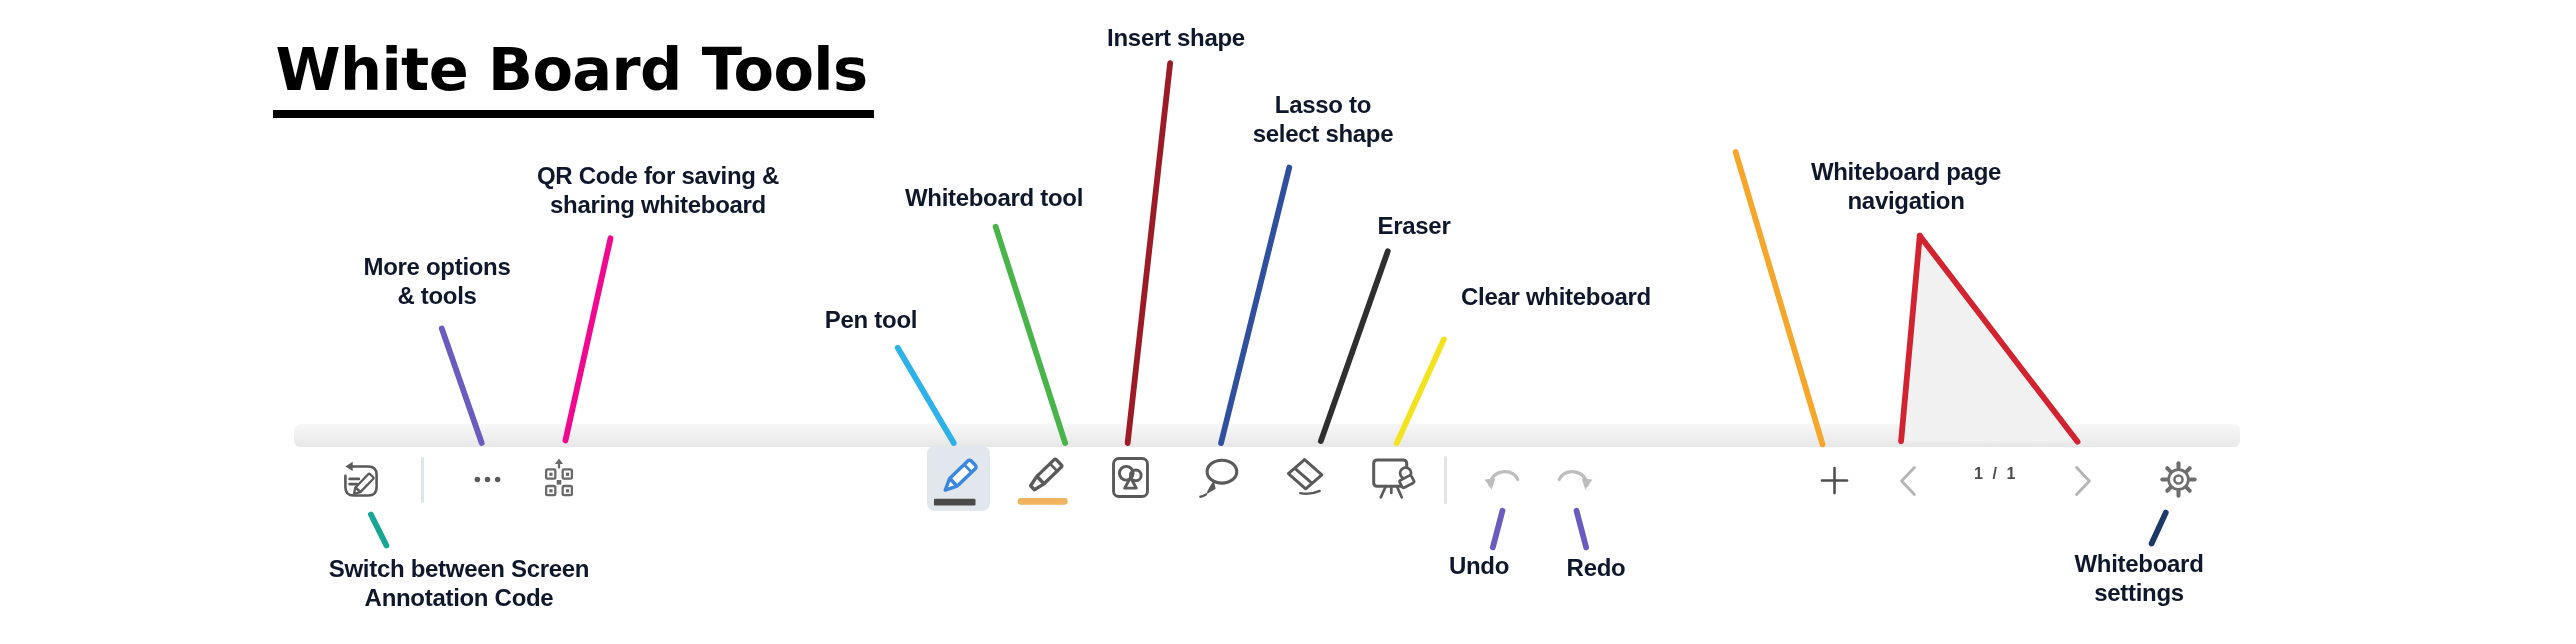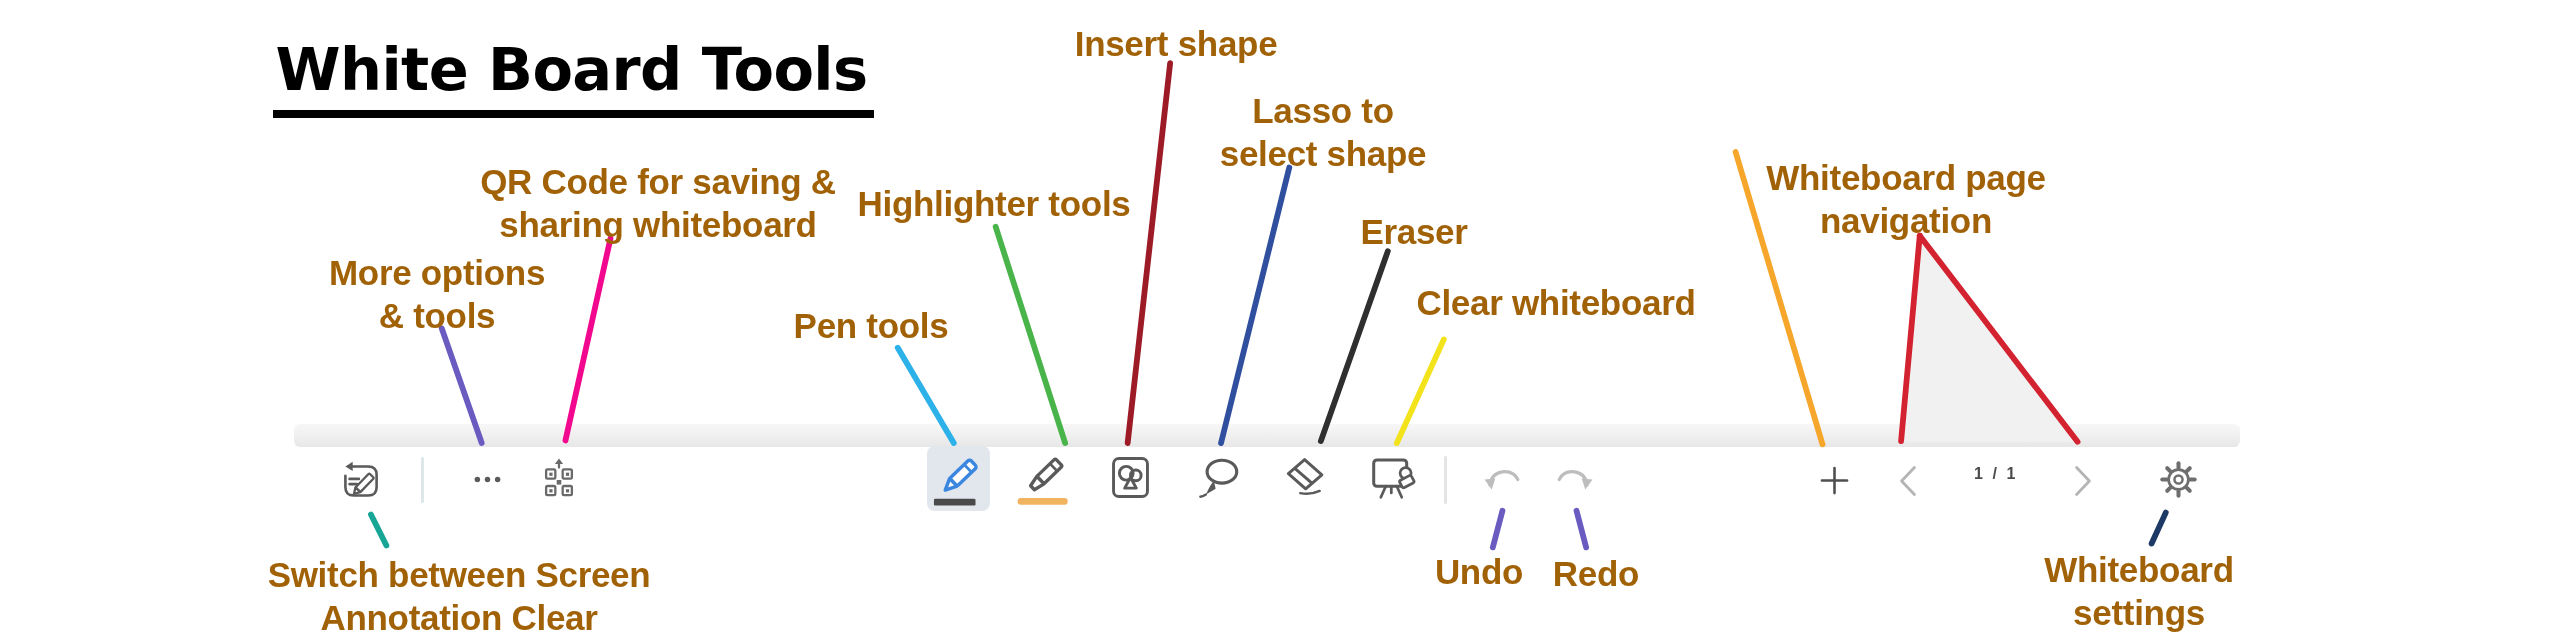--- a/index.html
+++ b/index.html
@@ -6,22 +6,22 @@
   body{width:2576px;height:644px;position:relative;overflow:hidden;
        font-family:"Liberation Sans",sans-serif;}
   .stage{position:absolute;left:0;top:0;width:2576px;height:549px;}
 
   .title{position:absolute;left:273px;top:35px;
          font-family:"DejaVu Sans",sans-serif;font-weight:bold;
          font-size:59px;letter-spacing:-0.6px;color:#000;
          border-bottom:8.4px solid #000;padding:0 6.4px 6.4px 2.6px;white-space:nowrap;}
 
   .note{position:absolute;transform:translateX(-50%);
-        font-weight:bold;font-size:35px;line-height:1.22;letter-spacing:-0.3px;
-        color:#a16207;text-align:center;white-space:pre-line;}
+        font-weight:bold;font-size:24px;line-height:1.22;letter-spacing:-0.3px;
+        color:#0f172a;text-align:center;white-space:pre-line;}
 
   .overlay{position:absolute;left:0;top:0;pointer-events:none;}
 
   .band{position:absolute;left:294px;top:424px;width:1946px;height:23px;
         border-radius:6.4px;
         background:linear-gradient(to bottom,#f7f7f7 0%,#efefef 55%,#e7e7e7 100%);}
 
   .tbicon{position:absolute;}
   .divider{position:absolute;width:3.2px;border-radius:1.9px;}
   .penbg{position:absolute;left:927px;top:446px;width:63px;height:65px;
@@ -54,27 +54,27 @@
       <line x1="2333" y1="793" x2="2318" y2="850" stroke="#6a5bc0"></line>
       <line x1="2448" y1="793" x2="2463" y2="850" stroke="#6a5bc0"></line>
       <line x1="2695" y1="236" x2="2830" y2="690" stroke="#f6a62a"></line>
       <line x1="2981" y1="366" x2="2952" y2="685" stroke="#d42330"></line>
       <line x1="2981" y1="366" x2="3226" y2="686" stroke="#d42330"></line>
       <line x1="3363" y1="796" x2="3341" y2="844" stroke="#1d3a66"></line>
     </g>
   </svg>
 
   <div class="note" style="left:459px;top:554px">Switch between Screen
-Annotation Clear</div>
+Annotation Code</div>
   <div class="note" style="left:658px;top:161px">QR Code for saving &amp;
 sharing whiteboard</div>
   <div class="note" style="left:437px;top:252px">More options
 &amp; tools</div>
-  <div class="note" style="left:871px;top:305px">Pen tools</div>
-  <div class="note" style="left:994px;top:183px">Highlighter tools</div>
+  <div class="note" style="left:871px;top:305px">Pen tool</div>
+  <div class="note" style="left:994px;top:183px">Whiteboard tool</div>
   <div class="note" style="left:1176px;top:23px">Insert shape</div>
   <div class="note" style="left:1323px;top:90px">Lasso to
 select shape</div>
   <div class="note" style="left:1414px;top:211px">Eraser</div>
   <div class="note" style="left:1556px;top:282px">Clear whiteboard</div>
   <div class="note" style="left:1479px;top:551px">Undo</div>
   <div class="note" style="left:1596px;top:553px">Redo</div>
   <div class="note" style="left:1906px;top:157px">Whiteboard page
 navigation</div>
   <div class="note" style="left:2139px;top:549px">Whiteboard

